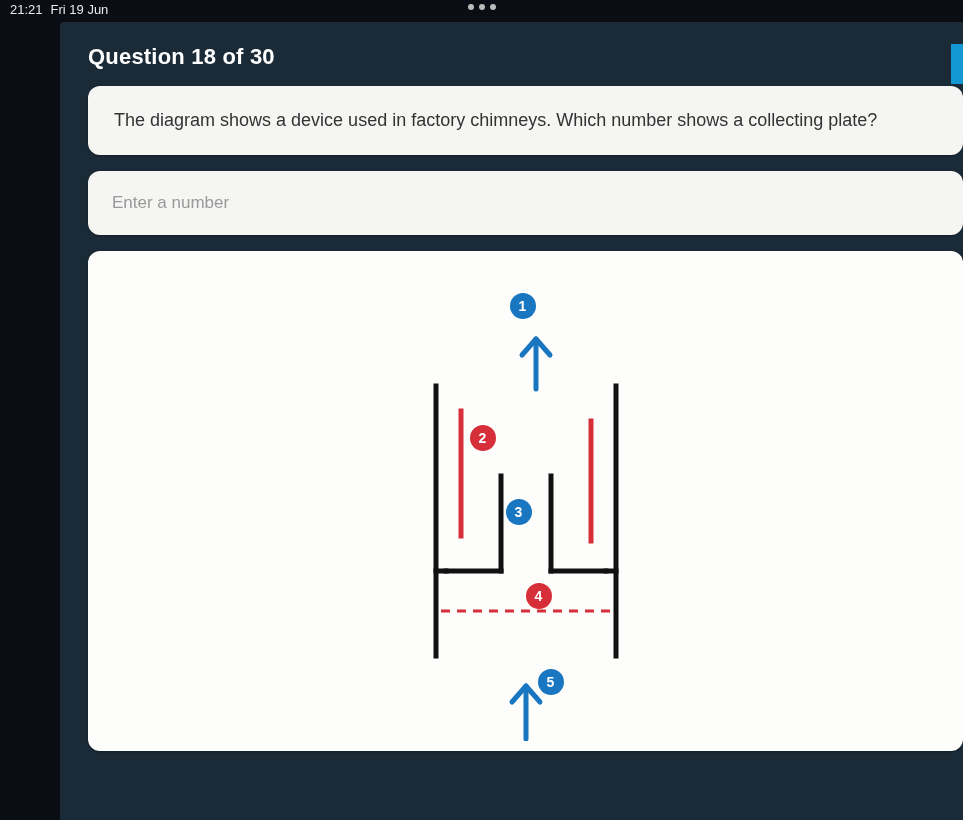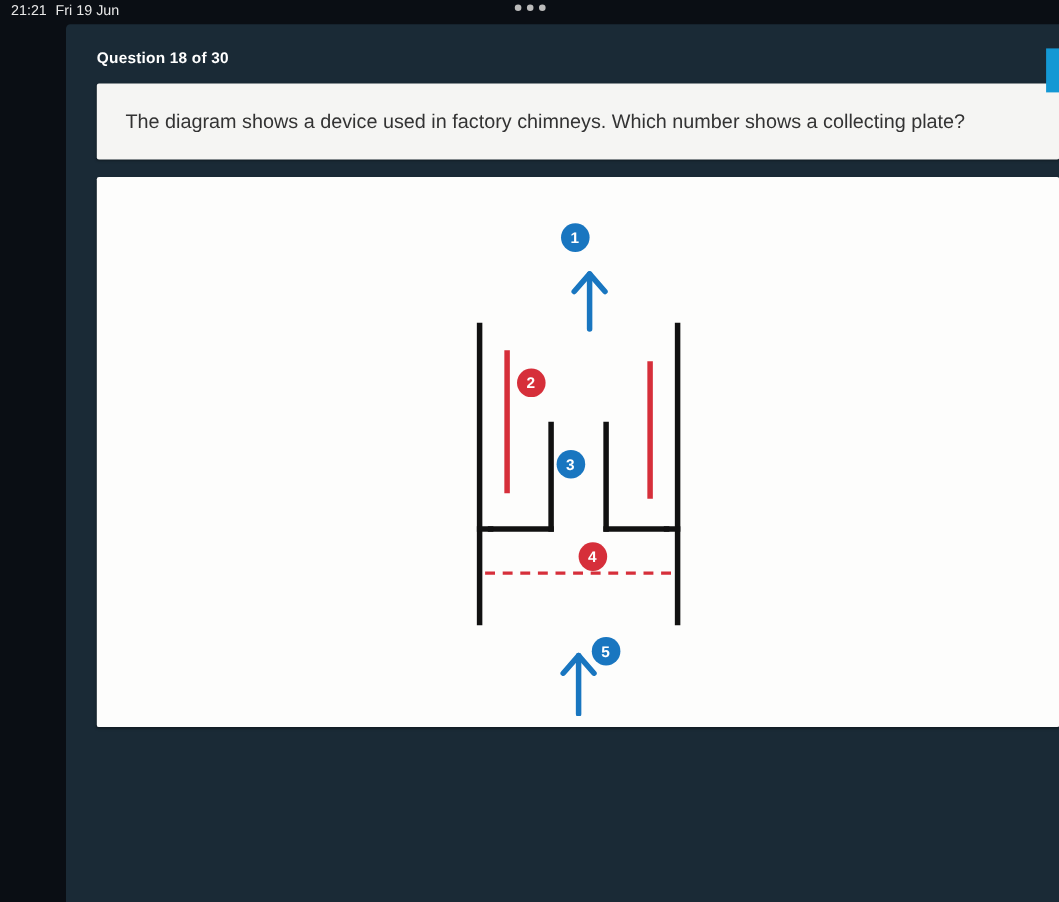--- a/index.html
+++ b/index.html
@@ -40,40 +40,40 @@
       right: 0;
       bottom: 0;
       background: #1a2a36;
       border-radius: 4px 0 0 0;
       overflow: hidden;
     }
     .header {
       padding: 22px 28px 16px 28px;
     }
     .header-title {
-      font-size: 14px;
+      font-size: 22px;
       font-weight: 700;
       color: #fff;
       letter-spacing: 0.2px;
     }
     .header-accent {
       position: absolute;
       top: 22px;
       right: 0;
       width: 12px;
       height: 40px;
       background: #1498d4;
     }
     .content {
       padding: 0 0 0 28px;
     }
     .card {
       background: #f5f5f3;
       color: #222;
-      border-radius: 2px;
+      border-radius: 12px;
       margin-bottom: 16px;
       box-shadow: 0 1px 2px rgba(0,0,0,0.3);
     }
     .question-card {
       padding: 22px 26px;
       font-size: 18px;
       color: #333;
       line-height: 1.4;
     }
     .input-card {
@@ -131,20 +131,23 @@
     <div class="header-title">Question 18 of 30</div>
   </div>
   <div class="header-accent"></div>
 
   <div class="content">
 
     <div class="card question-card">
       <span>The diagram shows a device used in factory chimneys. Which number shows a collecting plate?</span>
     </div>
 
+    <div class="card input-card">
+      <input class="answer-input" type="text" placeholder="Enter a number" style="">
+    </div>
 
     <div class="card diagram-card">
       <div class="diagram-wrap">
         
         <svg width="320" height="460" viewBox="0 0 320 460">
 
           <g stroke="#111" stroke-width="5" fill="none" stroke-linecap="square">
 
             <line x1="70" y1="105" x2="70" y2="375"></line>
 

